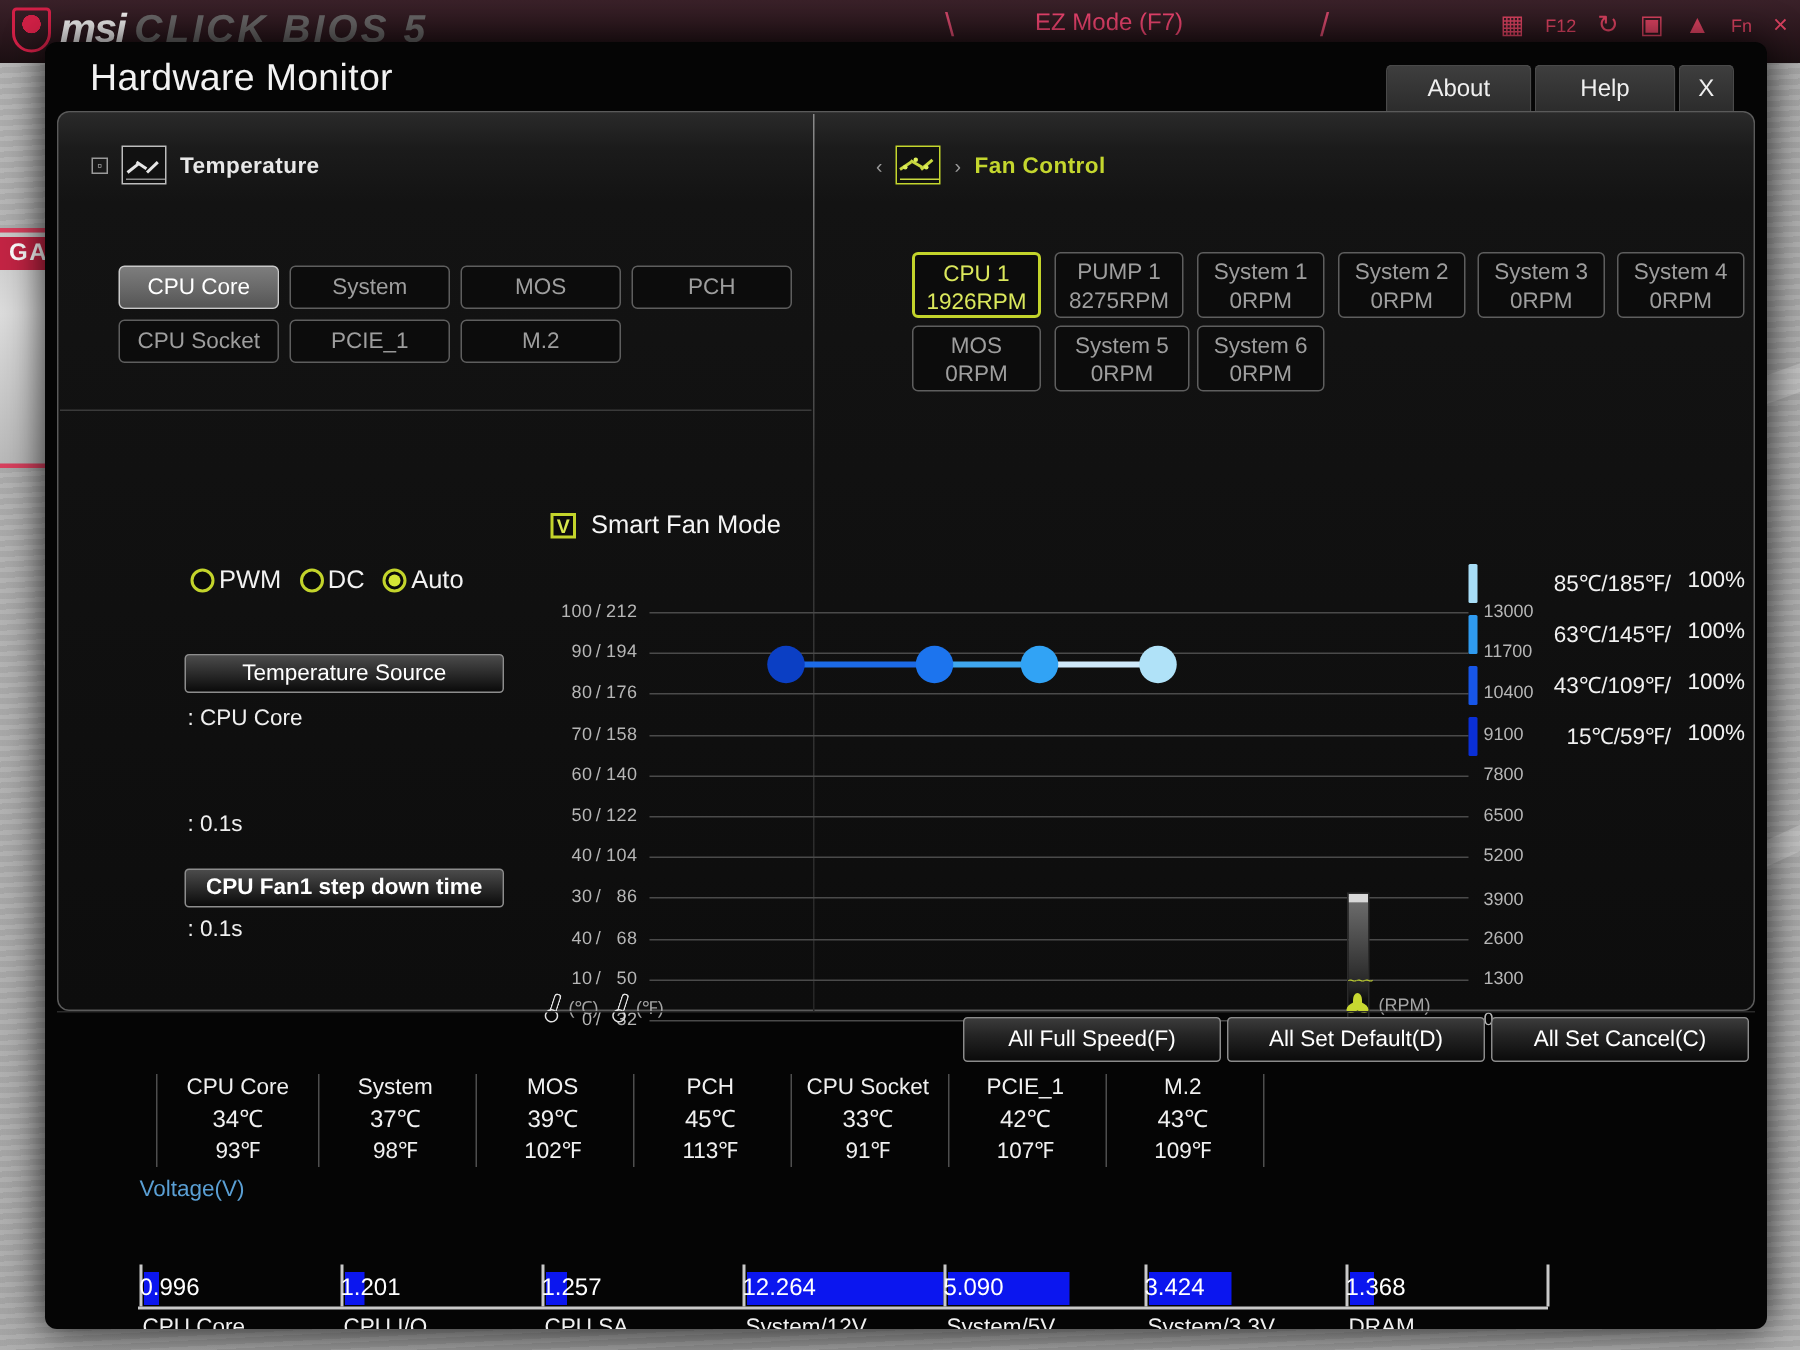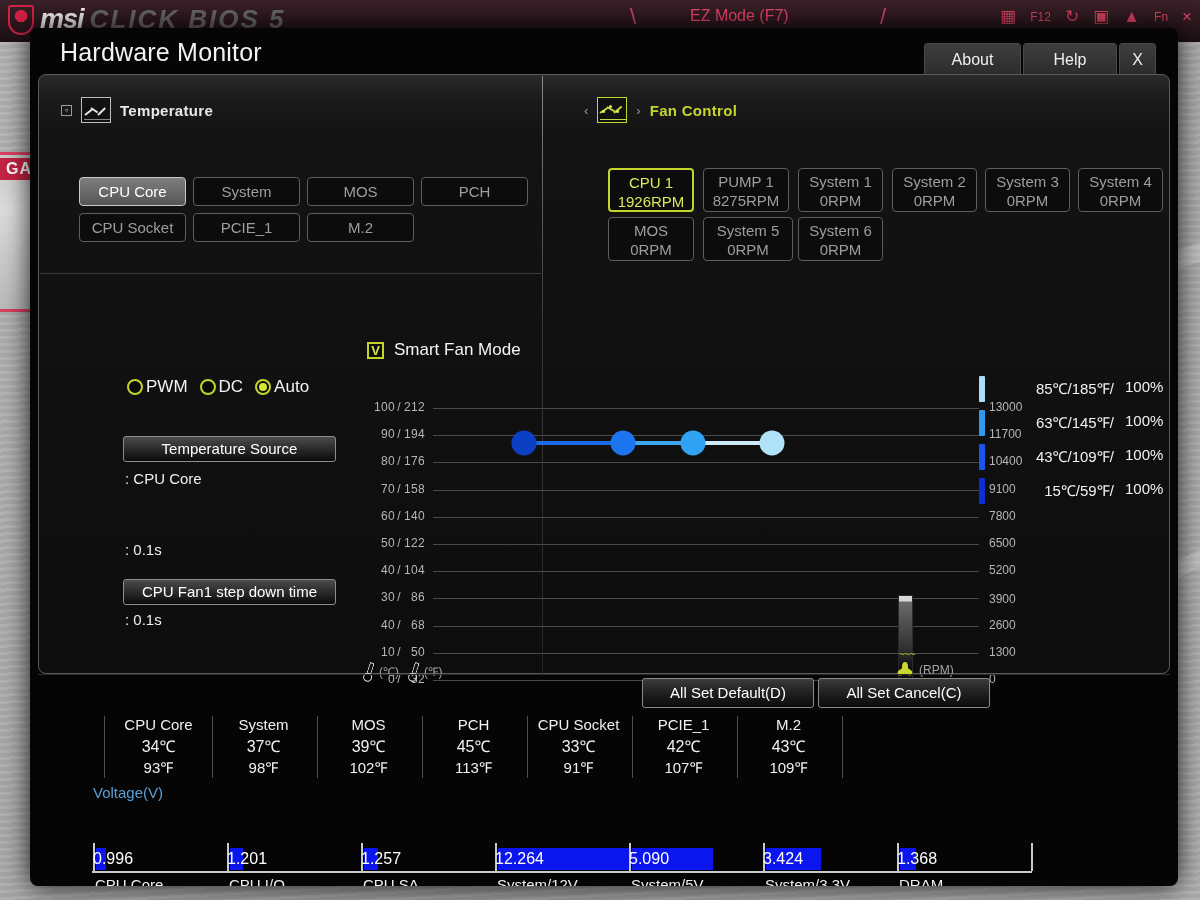--- a/index.html
+++ b/index.html
@@ -409,21 +409,21 @@
         <span class="radio-label">DC</span>
         <span class="radio on"></span>
         <span class="radio-label">Auto</span>
       </div>
 
       <div class="field-btn" style="top:162px;">Temperature Source</div>
       <div class="field-val" style="top:196px;">: CPU Core</div>
 
       <div class="field-val" style="top:267px;">: 0.1s</div>
 
-      <div class="field-btn" style="top:305px;">CPU Fan1 step down time</div>
+      <div class="field-btn" style="top:305px;font-weight:bold;">CPU Fan1 step down time</div>
       <div class="field-val" style="top:337px;">: 0.1s</div>
     </div>
 
     <div id="chart-area">
       <div id="smart-row">
         <div class="checkbox">V</div>
         <div id="smart-label">Smart Fan Mode</div>
       </div>
 
       <div id="plot">
@@ -519,20 +519,21 @@
         <span style="transform:rotate(0deg);"></span>
         <span style="transform:rotate(120deg);"></span>
         <span style="transform:rotate(240deg);"></span>
       </span>
       <span class="unit-txt">(RPM)</span>
     </div>
   </div>
 
   <div id="action-hr"></div>
   <div id="action-row">
+    <div class="action-btn">All Full Speed(F)</div>
     <div class="action-btn">All Set Default(D)</div>
     <div class="action-btn">All Set Cancel(C)</div>
   </div>
 
   <div id="temp-strip">
     <div id="temp-strip-host">
         <div class="tcell" style="left: 68px; width: 105px;">
           <div class="tlabel">CPU Core</div>
           <div class="tc-c">34℃</div>
           <div class="tc-f">93℉</div>

